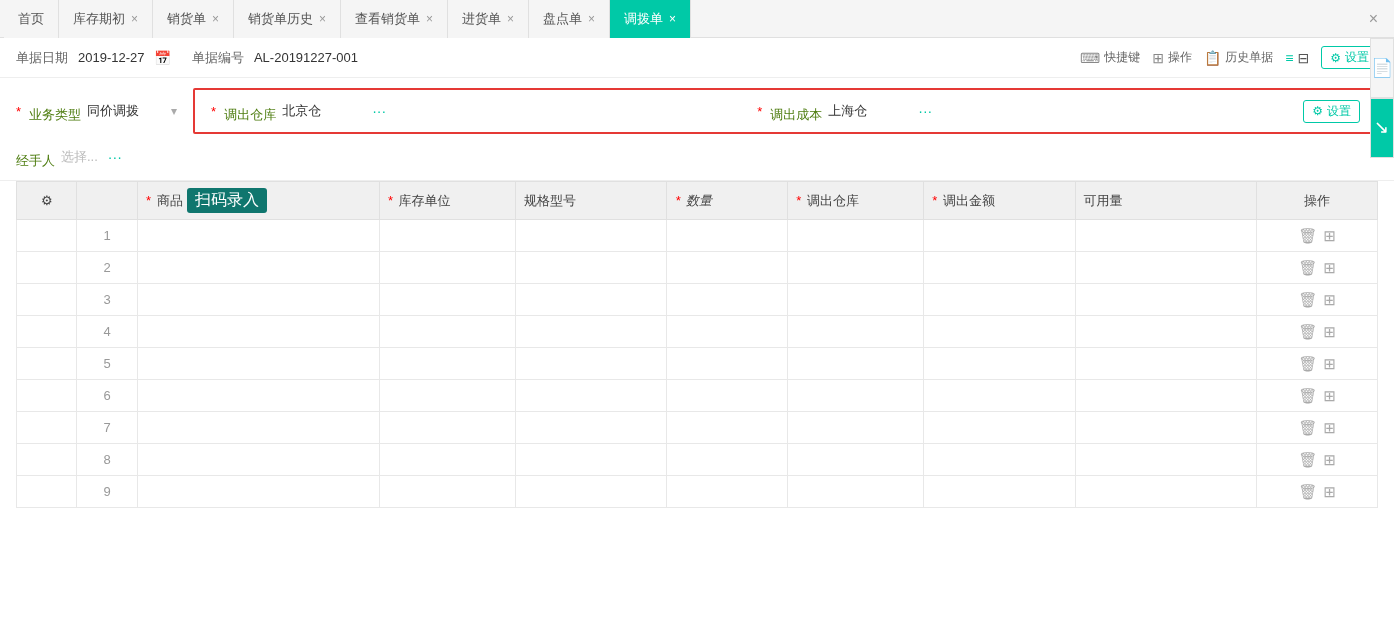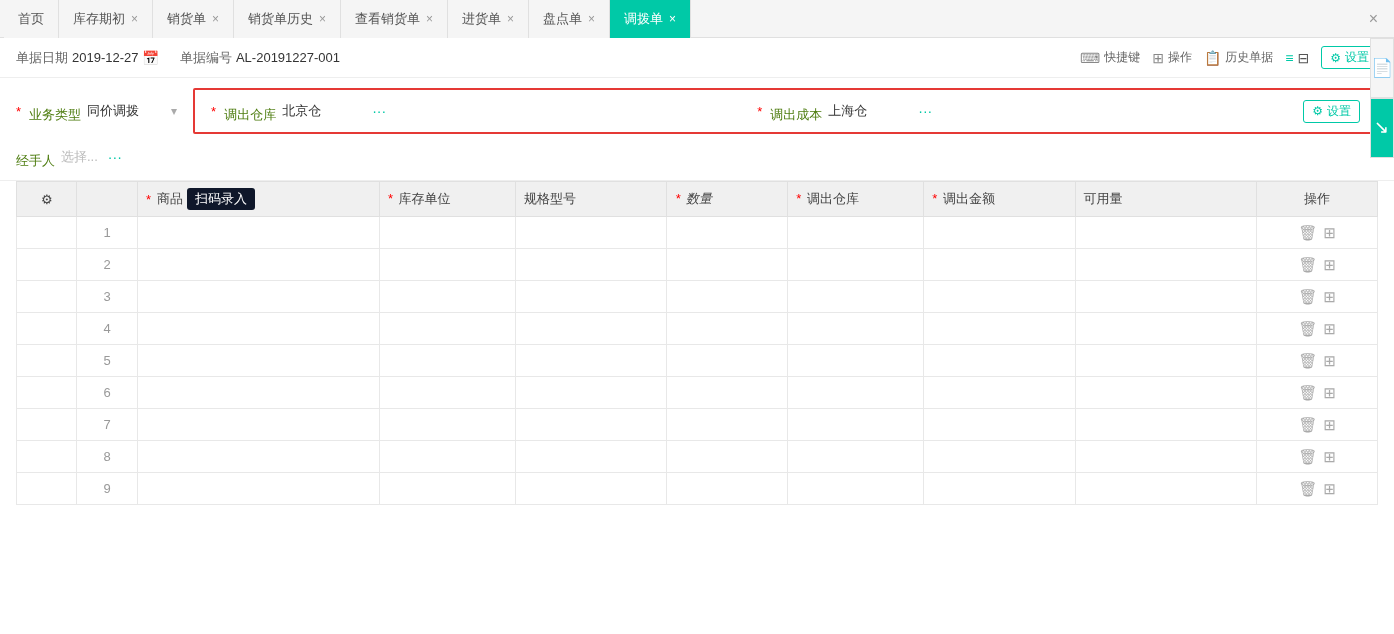--- a/index.html
+++ b/index.html
@@ -51,21 +51,21 @@
     .toolbar {
       display: flex;
       align-items: center;
       padding: 8px 16px;
       border-bottom: 1px solid #eee;
       gap: 20px;
     }
     .toolbar-item {
       display: flex;
       align-items: center;
-      gap: 4px;
+      gap: 10px;
       font-size: 13px;
       color: #333;
     }
     .toolbar-label {
       color: #666;
     }
     .toolbar-value {
       color: #333;
       font-weight: 400;
     }
@@ -227,26 +227,26 @@
     .col-product { width: 160px; }
     .col-unit { width: 90px; }
     .col-spec { width: 100px; }
     .col-qty { width: 80px; font-style: italic; }
     .col-cost { width: 90px; }
     .col-amount { width: 100px; }
     .col-available { width: 120px; }
     .col-op { width: 80px; text-align: center; }
 
     .scan-btn {
-      background: #0f172a;
+      background: #0f766e;
       color: #fff;
       border: none;
       border-radius: 3px;
       padding: 2px 8px;
-      font-size: 13px;
+      font-size: 16px;
       cursor: pointer;
     }
     .op-icons {
       display: flex;
       justify-content: center;
       gap: 6px;
     }
     .op-icon {
       font-size: 15px;
       color: #aaa;

